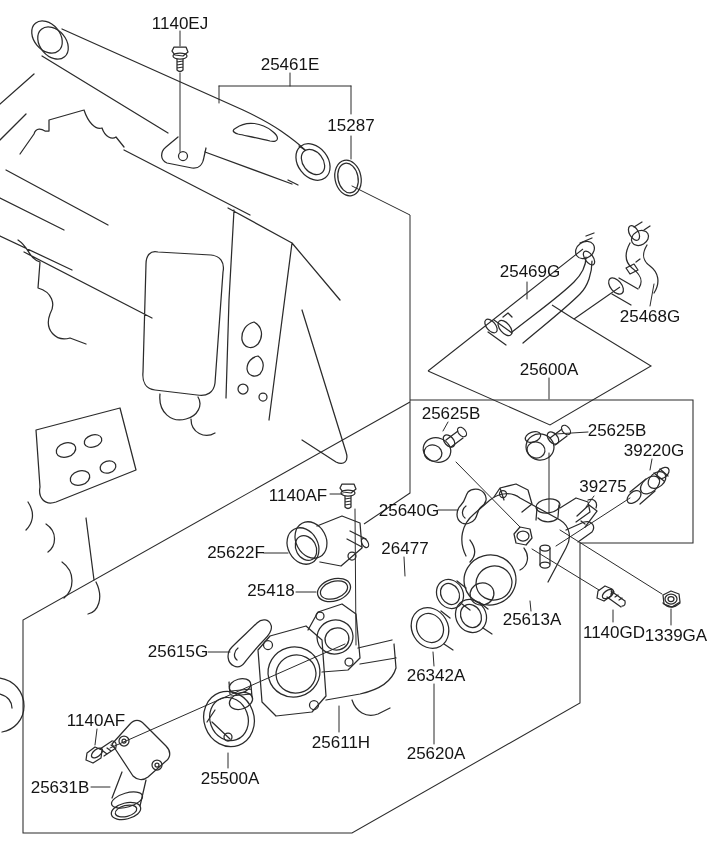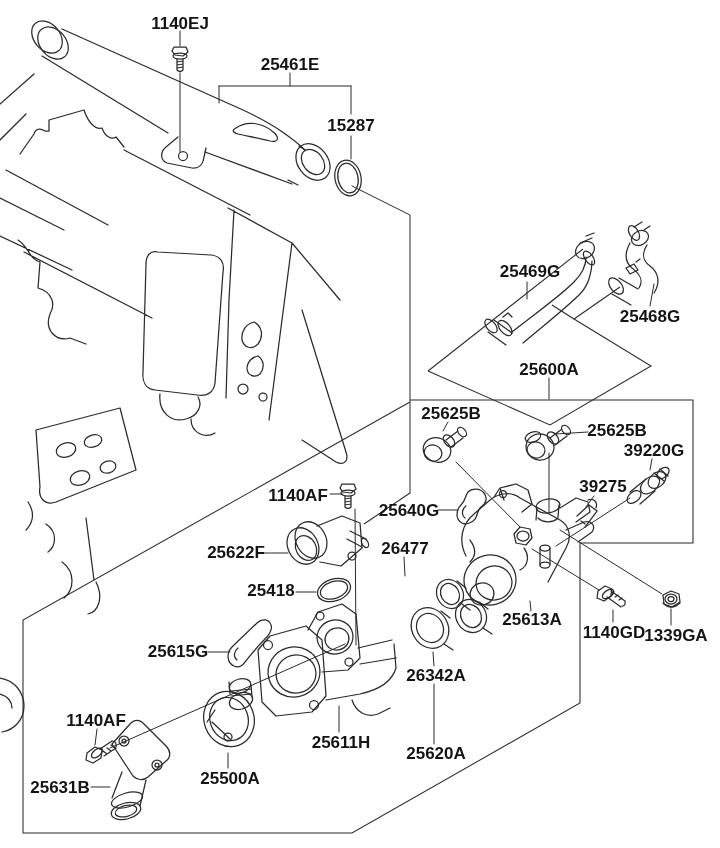--- a/index.html
+++ b/index.html
@@ -1,17 +1,17 @@
 <!DOCTYPE html>
 <html><head>
 <meta charset="utf-8">
 <style>
   html,body{margin:0;padding:0;background:#fff;}
   #canvas{position:relative;width:720px;height:848px;background:#ffffff;overflow:hidden;
-          font-family:"Liberation Sans", sans-serif;font-weight:bold;}
+          font-family:"Liberation Sans", sans-serif;}
   svg{position:absolute;left:0;top:0;}
   svg .art{stroke:#2b2b2b;fill:none;stroke-width:1.25;stroke-linecap:round;stroke-linejoin:round;}
   svg .thin{stroke:#2b2b2b;fill:none;stroke-width:1;stroke-linecap:round;}
   svg .outline{stroke:#2b2b2b;fill:none;stroke-width:1.05;stroke-linejoin:miter;}
   svg text{fill:#141414;font-size:17px;font-family:"Liberation Sans",sans-serif;text-anchor:middle;cursor:pointer;}
 </style>
 </head>
 <body>
 
 <div id="canvas">

